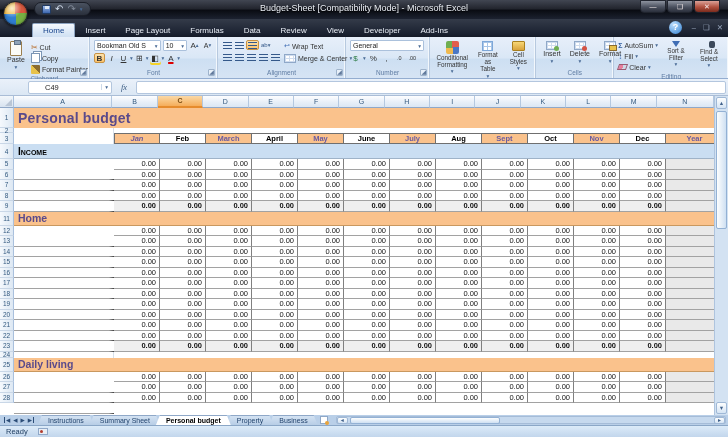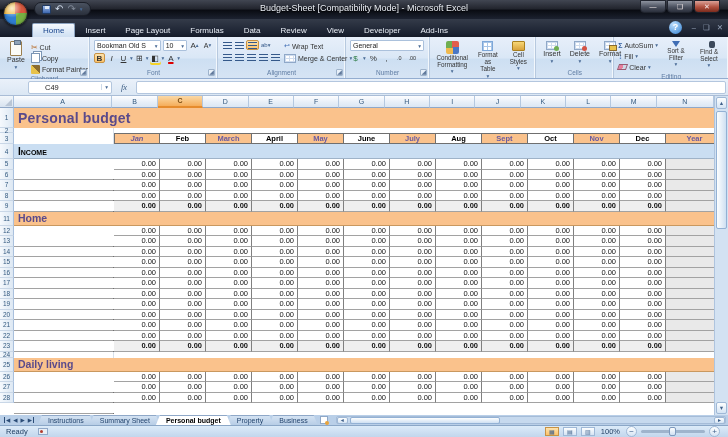--- a/index.html
+++ b/index.html
@@ -129,21 +129,21 @@
   .band-orange{background:#FAC28C;color:#5A4A8B;font-weight:bold;font-size:10.5px;border-bottom:1px solid #c9985f;}
   .cellA{width:100px;flex:none;}
   .spacercell{border-right:1px solid #d7e0ea;height:100%;}
   .mcell{width:46px;flex:none;display:flex;align-items:center;justify-content:center;
     font-size:7.5px;font-weight:bold;border:1px solid #6f6f6f;border-left:none;}
   .mcell.mfirst{border-left:1px solid #6f6f6f;font-style:italic;}
   .mcell.m-or{background:#FAC28C;color:#6B5B9E;}
   .mcell.m-wh{background:#fff;color:#000;}
   .mcell.cellY{width:58px;}
   .lbl{display:flex;align-items:center;padding-left:4px;font-size:7.5px;color:#111;
-    white-space:nowrap;overflow:hidden;border-right:1px solid #404040;border-bottom:1px solid #a2a2a2;background:#fff;margin-top:20px;}
+    white-space:nowrap;overflow:hidden;border-right:5px solid #404040;border-bottom:1px solid #a2a2a2;background:#fff;margin-top:20px;}
   .vcell{width:46px;flex:none;display:flex;align-items:center;justify-content:flex-end;
     padding-right:3px;font-size:7.5px;color:#111;background:#fff;
     border-right:1px solid #808080;border-bottom:1px solid #a2a2a2;}
   .ycell{width:58px;flex:none;background:#e9e9e9;border-bottom:1px solid #a2a2a2;}
   .tot{background:#EFEFEF !important;font-weight:bold;}
 
   
   .vscroll{position:absolute;top:96px;right:0;width:14px;height:319px;background:#d3e2f2;border-left:1px solid #aec4de;}
   .vbtn{position:absolute;left:1px;right:1px;height:12px;display:flex;align-items:center;justify-content:center;
     font-size:5.5px;color:#41628c;background:linear-gradient(#fdfefe,#d5e4f4);border:1px solid #9fb8d6;border-radius:2px;}
@@ -869,26 +869,15 @@
       <div class="hbtn">◄</div>
       <div class="hthumb"></div>
       <div class="hsp"></div>
       <div class="hbtn">►</div>
     </div>
   </div>
 
   <div class="statusbar">
     <span class="ready">Ready</span>
     <span class="i-macro"></span>
-    <div class="sright">
-      <div class="viewbtn sel">▦</div>
-      <div class="viewbtn">▤</div>
-      <div class="viewbtn">▥</div>
-      <span class="zoomtxt">100%</span>
-      <div class="zbtn">−</div>
-      <div class="ztrack">
-        <div class="zthumb"></div>
-      </div>
-      <div class="zbtn">+</div>
-    </div>
   </div>
 
 </div>
 
 </body></html>

